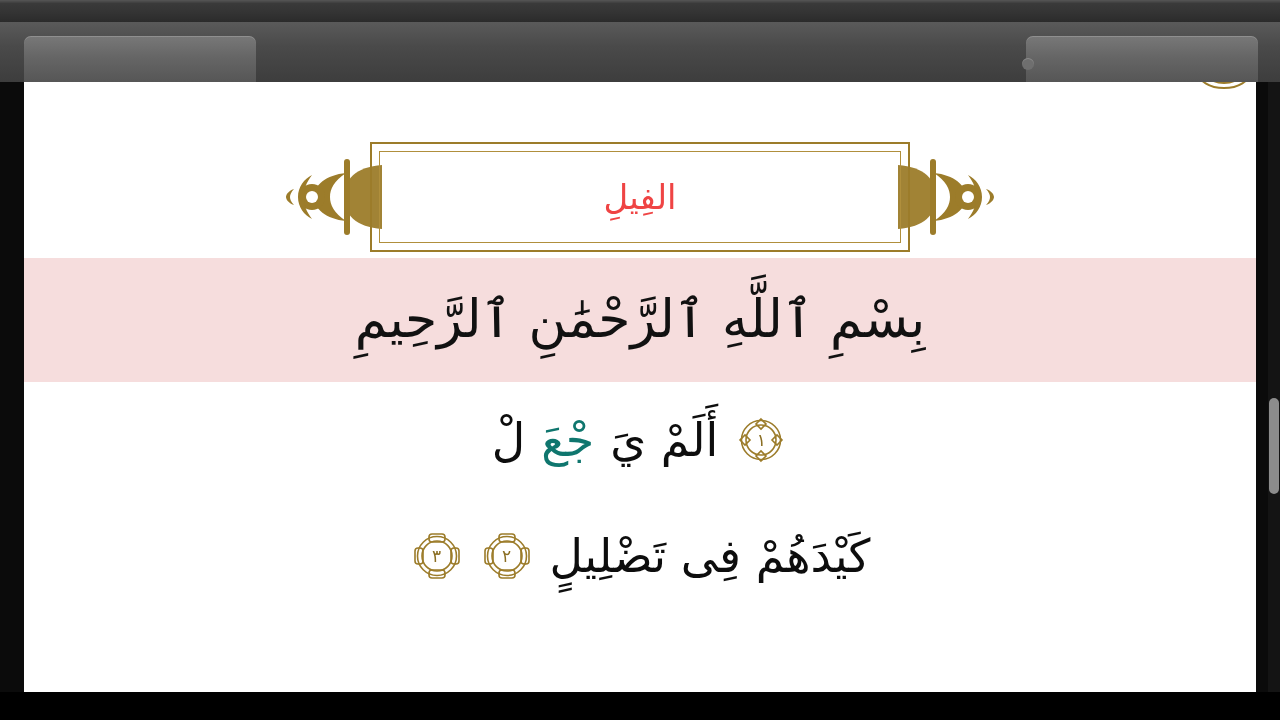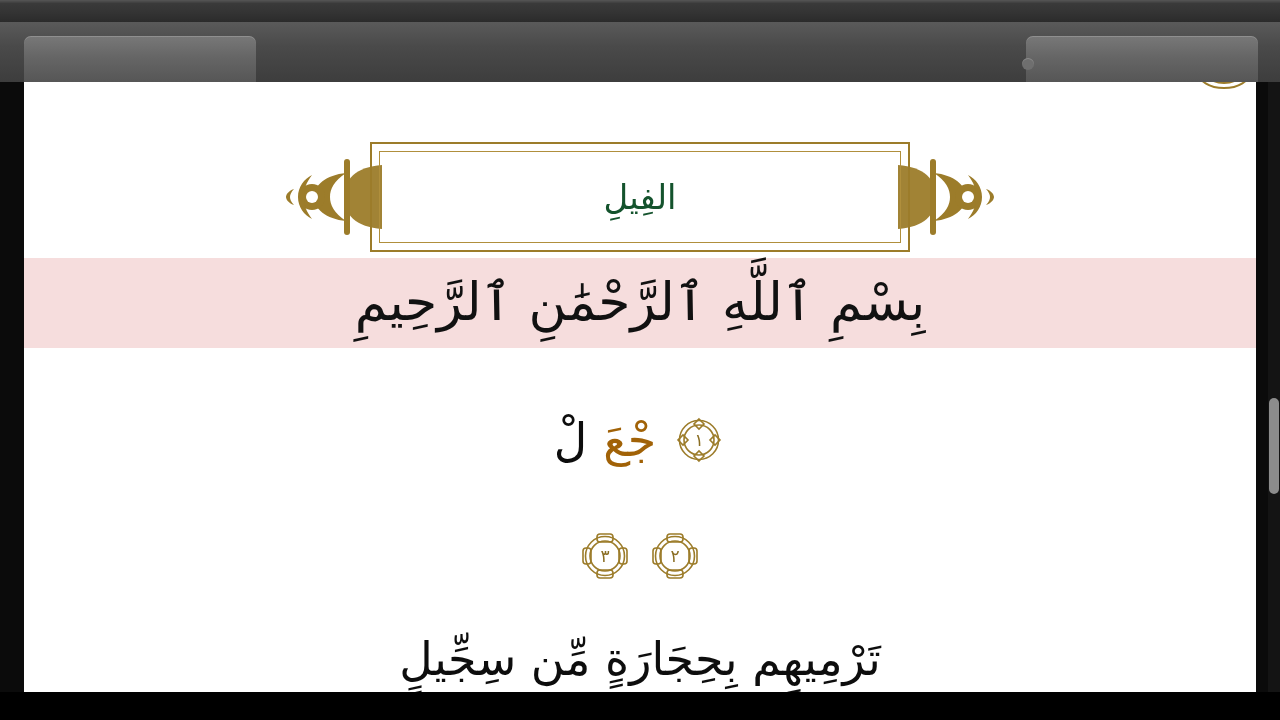--- a/index.html
+++ b/index.html
@@ -135,42 +135,42 @@
   .banner-frame::after {
     content: "";
     position: absolute;
     top: 7px; left: 7px; right: 7px; bottom: 7px;
     border: 1px solid #b08f3c;
     pointer-events: none;
   }
   .surah-name {
     font-family: "DejaVu Sans", "Liberation Sans", sans-serif;
     font-size: 34px;
-    color: #14532d;
+    color: #ef4444;
     direction: rtl;
     letter-spacing: 1px;
     line-height: 1;
   }
   .banner-orn {
     position: absolute;
     top: 50%;
     transform: translateY(-50%);
     width: 96px;
     height: 104px;
   }
   .banner-orn.l { left: -86px; }
   .banner-orn.r { right: -86px; }
 
   
   .basmala-band {
     position: absolute;
     top: 176px;
     left: 0;
     width: 1232px;
-    height: 90px;
+    height: 124px;
     background: #f6dddd;
     display: flex;
     align-items: center;
     justify-content: center;
   }
   .basmala-text {
     direction: rtl;
     font-family: "DejaVu Sans", "Liberation Sans", sans-serif;
     font-size: 52px;
     color: #111111;
@@ -196,21 +196,21 @@
     color: #0d0d0d;
     line-height: 1.35;
     white-space: nowrap;
     direction: rtl;
   }
   .ayah-line.l1 { height: 116px; }
   .ayah-line.l2 { height: 116px; }
   .ayah-line.l3 { height: 90px; overflow: hidden; }
 
   .ayah-text { display: inline-block; }
-  .highlight-word { color: #a16207; }
+  .highlight-word { color: #0f766e; }
 
   
   .ayah-mark {
     position: relative;
     display: inline-flex;
     align-items: center;
     justify-content: center;
     width: 54px;
     height: 54px;
     flex: 0 0 auto;
@@ -323,25 +323,27 @@
               <circle cx="27" cy="27" r="19.5"></circle>
               <path d="M27 6 l5 5 -5 5 -5 -5 z"></path>
               <path d="M27 48 l5 -5 -5 -5 -5 5 z"></path>
               <path d="M6 27 l5 5 5 -5 -5 -5 z"></path>
               <path d="M48 27 l-5 5 -5 -5 5 -5 z"></path>
             </g>
           </svg>
           <span class="num">١</span>
         </span>
 
+        <span class="ayah-text">أَلَمْ يَ</span>
         <span class="ayah-text highlight-word">جْعَ</span>
         <span class="ayah-text">لْ</span>
       </div>
 
       <div class="ayah-line l2">
+        <span class="ayah-text">كَيْدَهُمْ فِى تَضْلِيلٍ</span>
 
         <span class="ayah-mark">
           <svg width="54" height="54" viewBox="0 0 54 54" xmlns="http://www.w3.org/2000/svg" style="position:absolute;top:0;left:0;">
             <g fill="none" stroke="#9c7c2a" stroke-width="1.6">
               <circle cx="27" cy="27" r="15"></circle>
               <circle cx="27" cy="27" r="19.5"></circle>
               <rect x="19" y="5" width="16" height="8" rx="3"></rect>
               <rect x="19" y="41" width="16" height="8" rx="3"></rect>
               <rect x="5" y="19" width="8" height="16" rx="3"></rect>
               <rect x="41" y="19" width="8" height="16" rx="3"></rect>
@@ -359,23 +361,20 @@
               <rect x="19" y="5" width="16" height="8" rx="3"></rect>
               <rect x="19" y="41" width="16" height="8" rx="3"></rect>
               <rect x="5" y="19" width="8" height="16" rx="3"></rect>
               <rect x="41" y="19" width="8" height="16" rx="3"></rect>
             </g>
           </svg>
           <span class="num">٣</span>
         </span>
       </div>
 
-      <div class="ayah-line l3">
-        <span class="ayah-text">تَرْمِيهِم بِحِجَارَةٍ مِّن سِجِّيلٍ</span>
-      </div>
 
     </div>
 
   </div>
 
   <div class="bottom-strip"></div>
 
   <div class="scrollbar-track"></div>
   <div class="scrollbar-thumb"></div>
 

